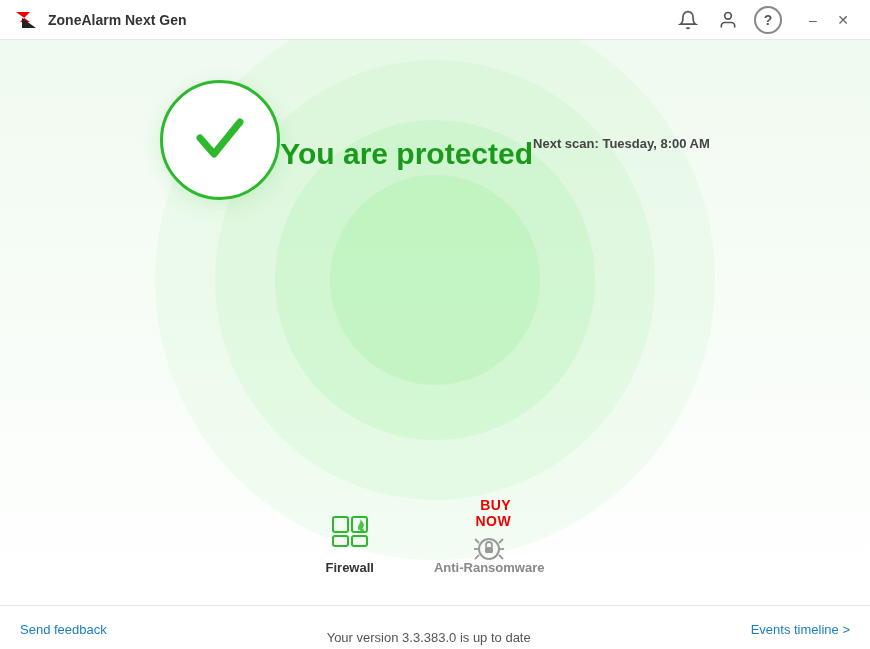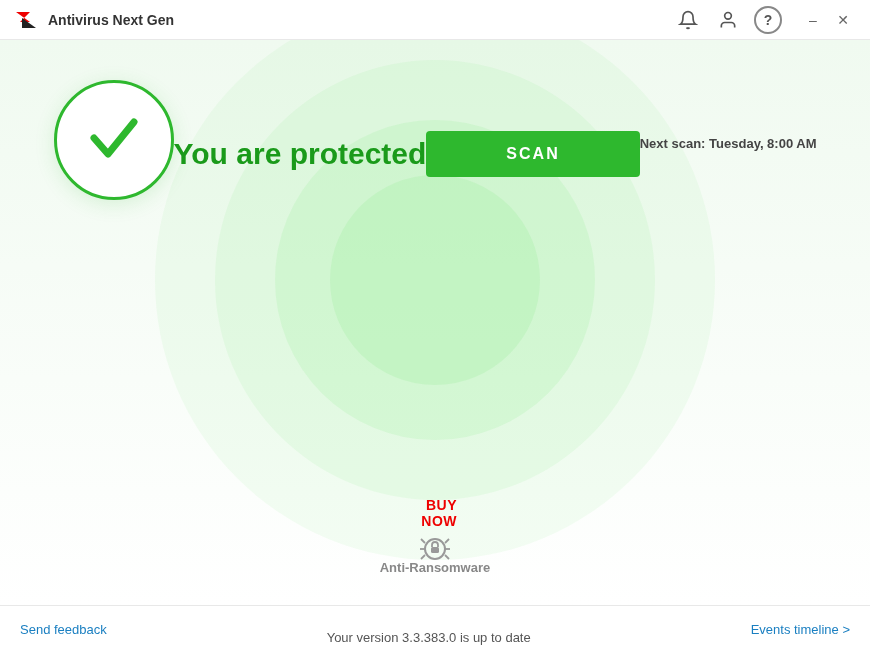--- a/index.html
+++ b/index.html
@@ -228,21 +228,21 @@
 </head>
 <body>
 
 <div class="title-bar">
   <div class="title-bar-left">
 
     <svg class="logo-icon" viewBox="0 0 28 28" xmlns="http://www.w3.org/2000/svg">
       <polygon points="4,6 18,6 8,16 18,16" fill="#e00"></polygon>
       <polygon points="10,12 24,22 10,22" fill="#222"></polygon>
     </svg>
-    <span class="app-title">Antivirus Next Gen</span>
+    <span class="app-title">ZoneAlarm Next Gen</span>
   </div>
   <div style="display:flex;align-items:center;">
     <div class="header-icons">
       <button class="header-icon-btn" title="Notifications">
         <svg width="20" height="20" viewBox="0 0 24 24" fill="none" stroke="#555" stroke-width="2">
           <path d="M18 8a6 6 0 0 0-12 0c0 7-3 9-3 9h18s-3-2-3-9"></path>
           <path d="M13.73 21a2 2 0 0 1-3.46 0"></path>
         </svg>
       </button>
       <button class="header-icon-btn" title="Account">
@@ -271,30 +271,43 @@
 
   <div class="protected-section">
     <div class="check-circle">
       <span class="check-mark">
         <svg width="64" height="64" viewBox="0 0 64 64" fill="none">
           <polyline points="12,34 26,50 52,18" stroke="#2eb82e" stroke-width="7" stroke-linecap="round" stroke-linejoin="round"></polyline>
         </svg>
       </span>
     </div>
     <div class="protected-text">You are protected</div>
-    <button class="scan-button">SCAN</button>
     <div class="next-scan">
       <span>Next scan:</span>
       <span style="font-weight:700;">Tuesday, 8:00 AM</span>
     </div>
   </div>
 
   <div class="features-row">
 
 
+    <div class="feature-item">
+      <div class="feature-icon">
+        <svg width="42" height="42" viewBox="0 0 42 42" fill="none">
+
+          <rect x="4" y="8" width="15" height="15" rx="2" stroke="#2eb82e" stroke-width="2" fill="none"></rect>
+          <rect x="23" y="8" width="15" height="15" rx="2" stroke="#2eb82e" stroke-width="2" fill="none"></rect>
+          <rect x="4" y="27" width="15" height="10" rx="2" stroke="#2eb82e" stroke-width="2" fill="none"></rect>
+          <rect x="23" y="27" width="15" height="10" rx="2" stroke="#2eb82e" stroke-width="2" fill="none"></rect>
+
+          <path d="M29 20 C28 16, 33 14, 31 10 C34 13, 37 16, 33 20 C35 19, 36 22, 33 24 C33 21, 30 22, 29 20Z" fill="#2eb82e" opacity="0.85"></path>
+        </svg>
+      </div>
+      <span class="feature-label">Firewall</span>
+    </div>
 
 
     <div class="feature-item buy-now">
       <div class="feature-icon">
 
         <div style="display:flex;flex-direction:column;align-items:center;gap:2px;">
           <span class="buy-now-badge">BUY NOW</span>
           <svg width="38" height="32" viewBox="0 0 38 32" fill="none">
 
             <ellipse cx="19" cy="18" rx="10" ry="10" stroke="#999" stroke-width="2" fill="none"></ellipse>

